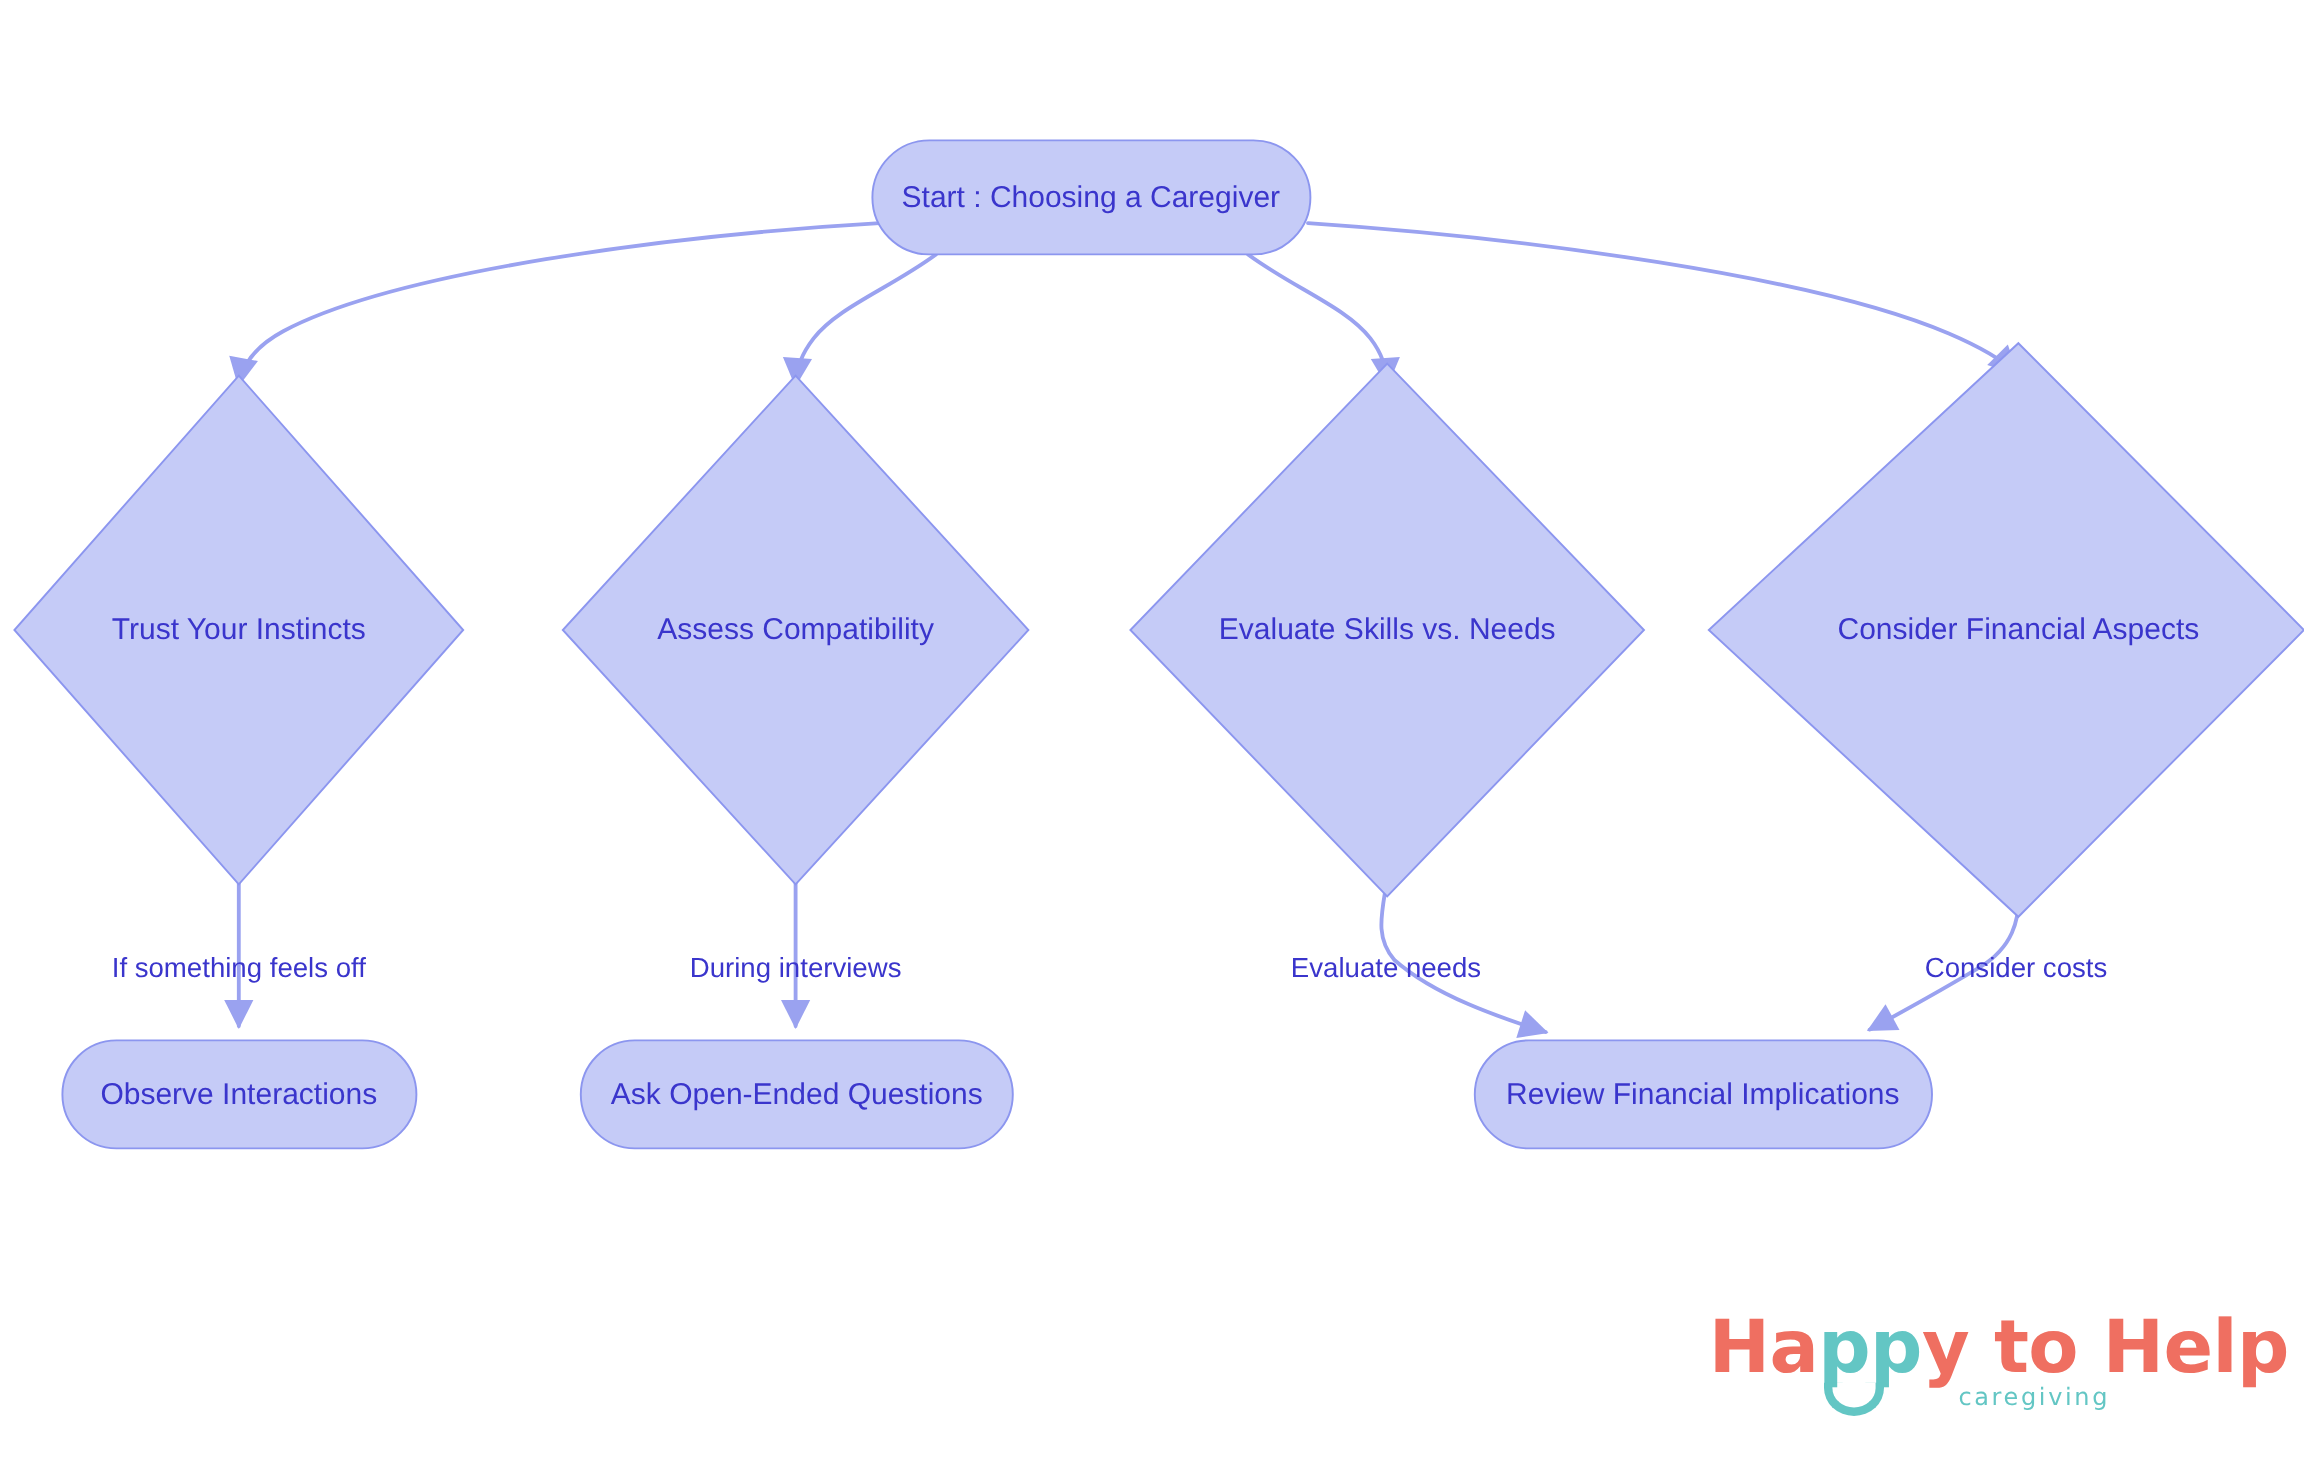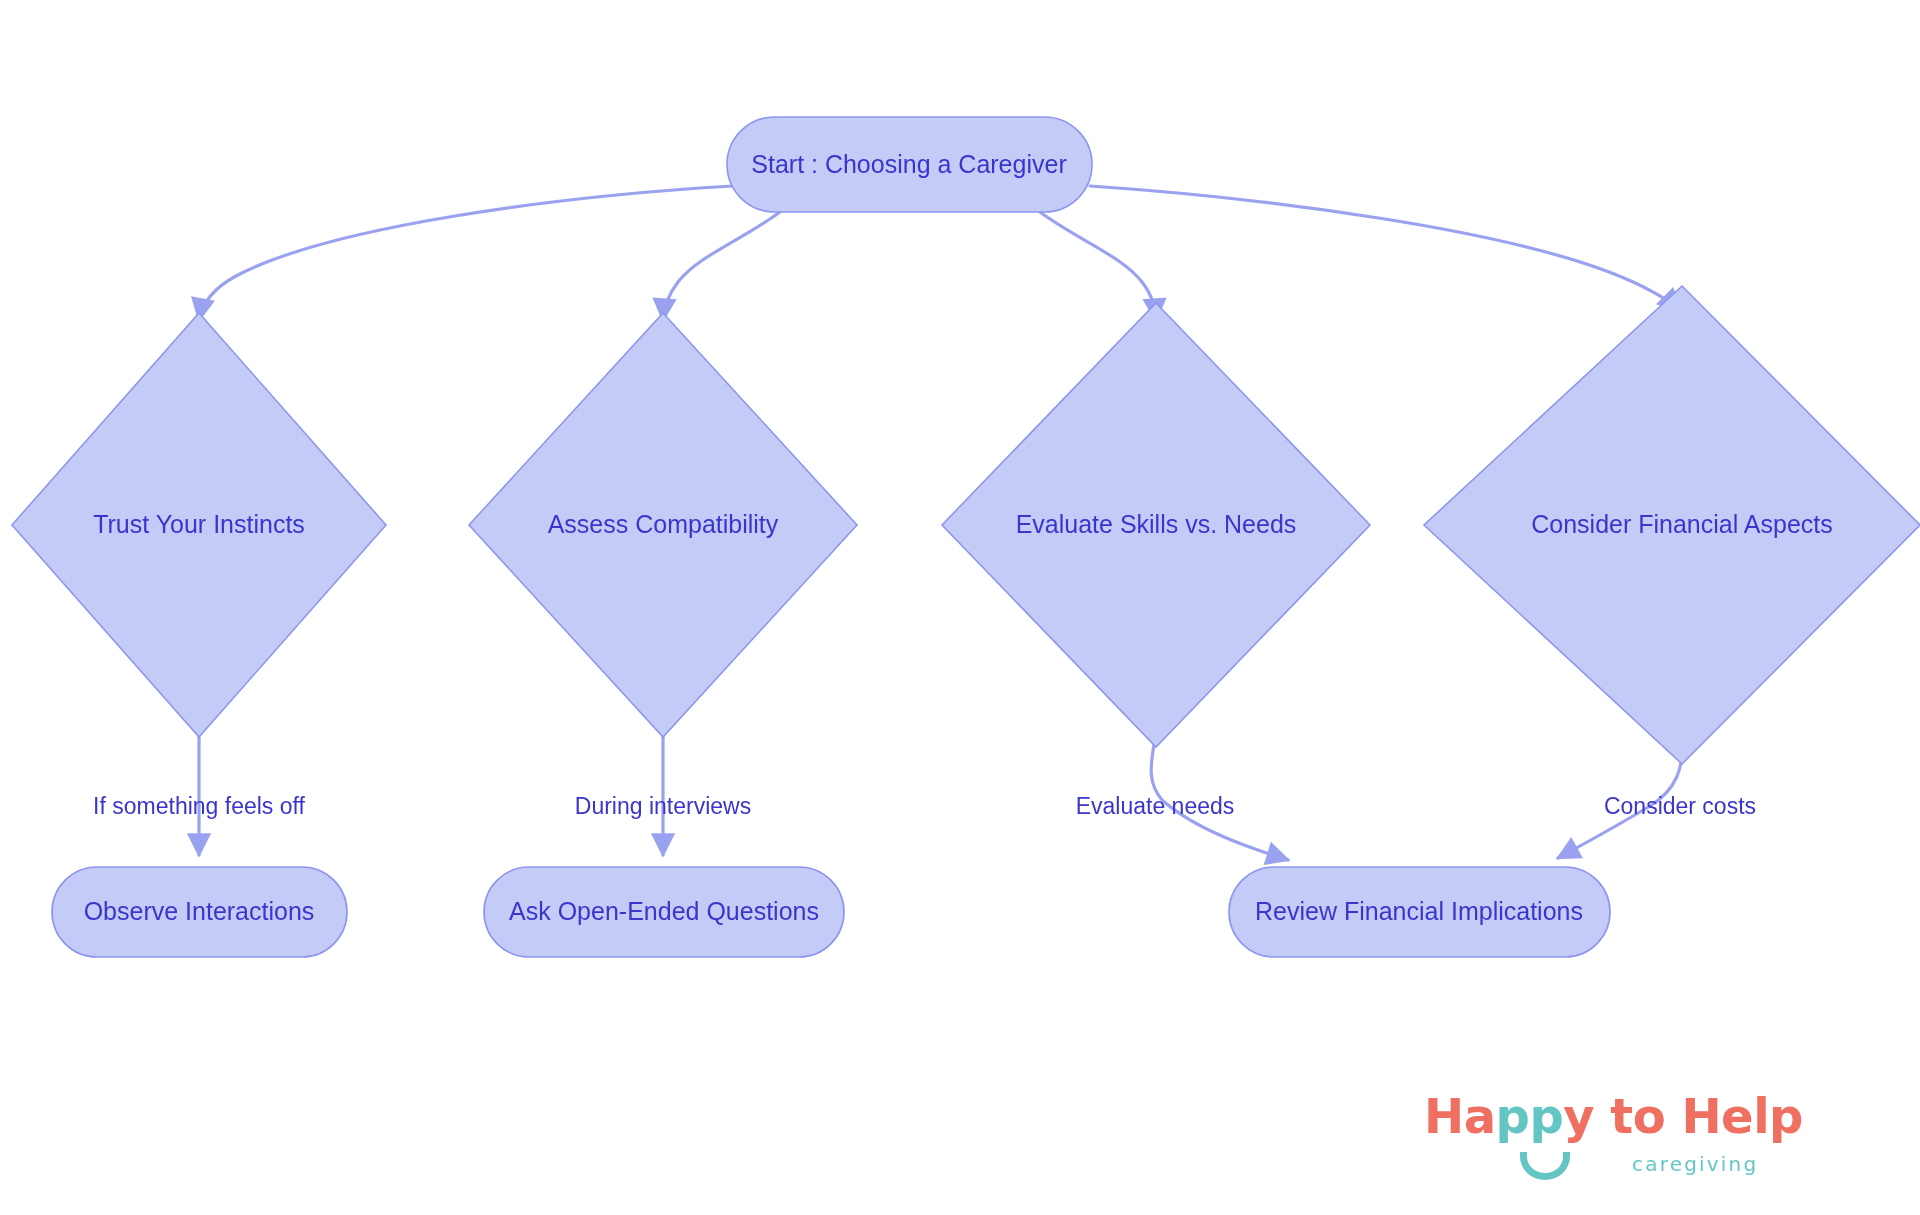--- a/index.html
+++ b/index.html
@@ -61,21 +61,21 @@
     width: 470px;
     height: 112px;
   }
   .logo-wordmark {
     position: absolute;
     left: 0;
     top: 0;
     width: 470px;
     font-family: "DejaVu Sans", "Liberation Sans", sans-serif;
     font-weight: bold;
-    font-size: 48px;
+    font-size: 61px;
     letter-spacing: -0.5px;
     color: #ef6f61;
     white-space: nowrap;
     line-height: 1;
   }
   .logo-pp {
     color: #63c6c4;
   }
   .logo-smile {
     position: absolute;

